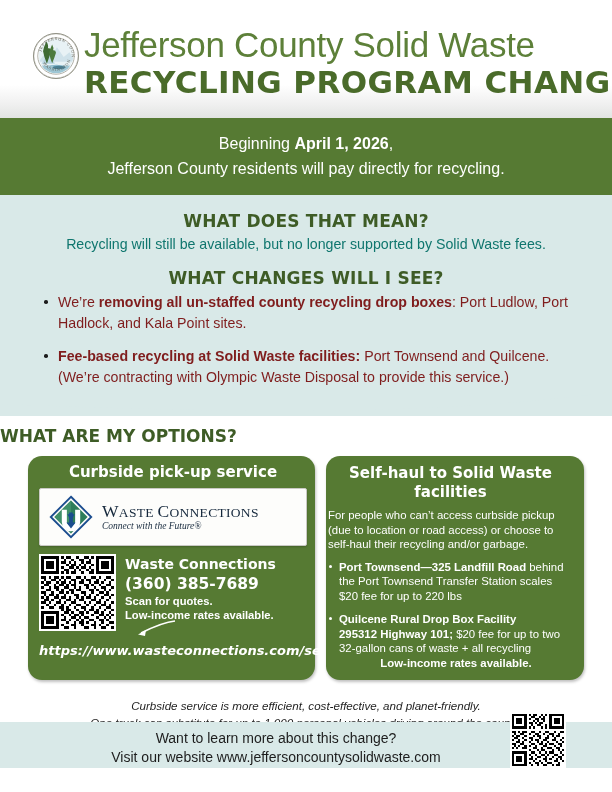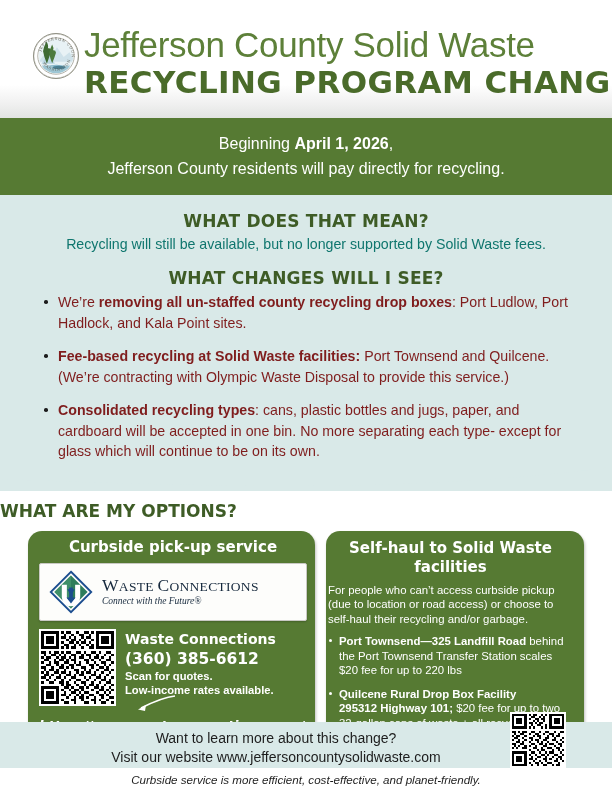--- a/index.html
+++ b/index.html
@@ -260,21 +260,20 @@
 
   <div class="bluebody">
     <div class="sec-head">WHAT DOES THAT MEAN?</div>
     <div class="sec-sub">Recycling will still be available, but no longer supported by Solid Waste fees.</div>
 
     <div class="sec-head">WHAT CHANGES WILL I SEE?</div>
 
     <ul class="changes">
       <li><span>We’re </span><b>removing all un-staffed county recycling drop boxes</b><span>: Port Ludlow, Port Hadlock, and Kala Point sites.</span></li>
       <li><span></span><b>Fee-based recycling at Solid Waste facilities:</b><span> Port Townsend and Quilcene. (We’re contracting with Olympic Waste Disposal to provide this service.)</span></li>
-      <li><span></span><b>Consolidated recycling types</b><span>: cans, plastic bottles and jugs, paper, and cardboard will be accepted in one bin. No more separating each type- except for glass which will continue to be on its own.</span></li>
     </ul>
 
     <svg class="curve" viewBox="0 0 612 26" preserveAspectRatio="none">
       <path d="M0 0 L612 0 L612 2 C 460 22 300 26 0 14 Z" fill="#d9e9e8"></path>
     </svg>
   </div>
 
   <div class="options-head">WHAT ARE MY OPTIONS?</div>
 
   <div class="boxes">
@@ -531,21 +530,21 @@
                 <rect x="13" y="28" width="1" height="1"></rect>
                 <rect x="17" y="28" width="2" height="1"></rect>
                 <rect x="21" y="28" width="1" height="1"></rect>
                 <rect x="24" y="28" width="2" height="1"></rect>
                 <rect x="28" y="28" width="1" height="1"></rect>
             </g>
           </svg>
         </div>
         <div class="qr-info">
           <div class="qr-title">Waste Connections</div>
-          <div class="qr-phone">(360) 385-6612</div>
+          <div class="qr-phone">(360) 385-7689</div>
           <div class="qr-small">Scan for quotes.</div>
           <div class="qr-small">Low-income rates available.</div>
           <svg class="arrow-svg" width="44" height="18" viewBox="0 0 44 18">
             <path d="M40 1 C 30 2 18 7 6 13" stroke="#ffffff" stroke-width="1.6" fill="none"></path>
             <path d="M3 14.5 L11 10 L10 16 Z" fill="#ffffff"></path>
           </svg>
         </div>
       </div>
 
       <div class="url-line">https://www.wasteconnections.com/sequim</div>

